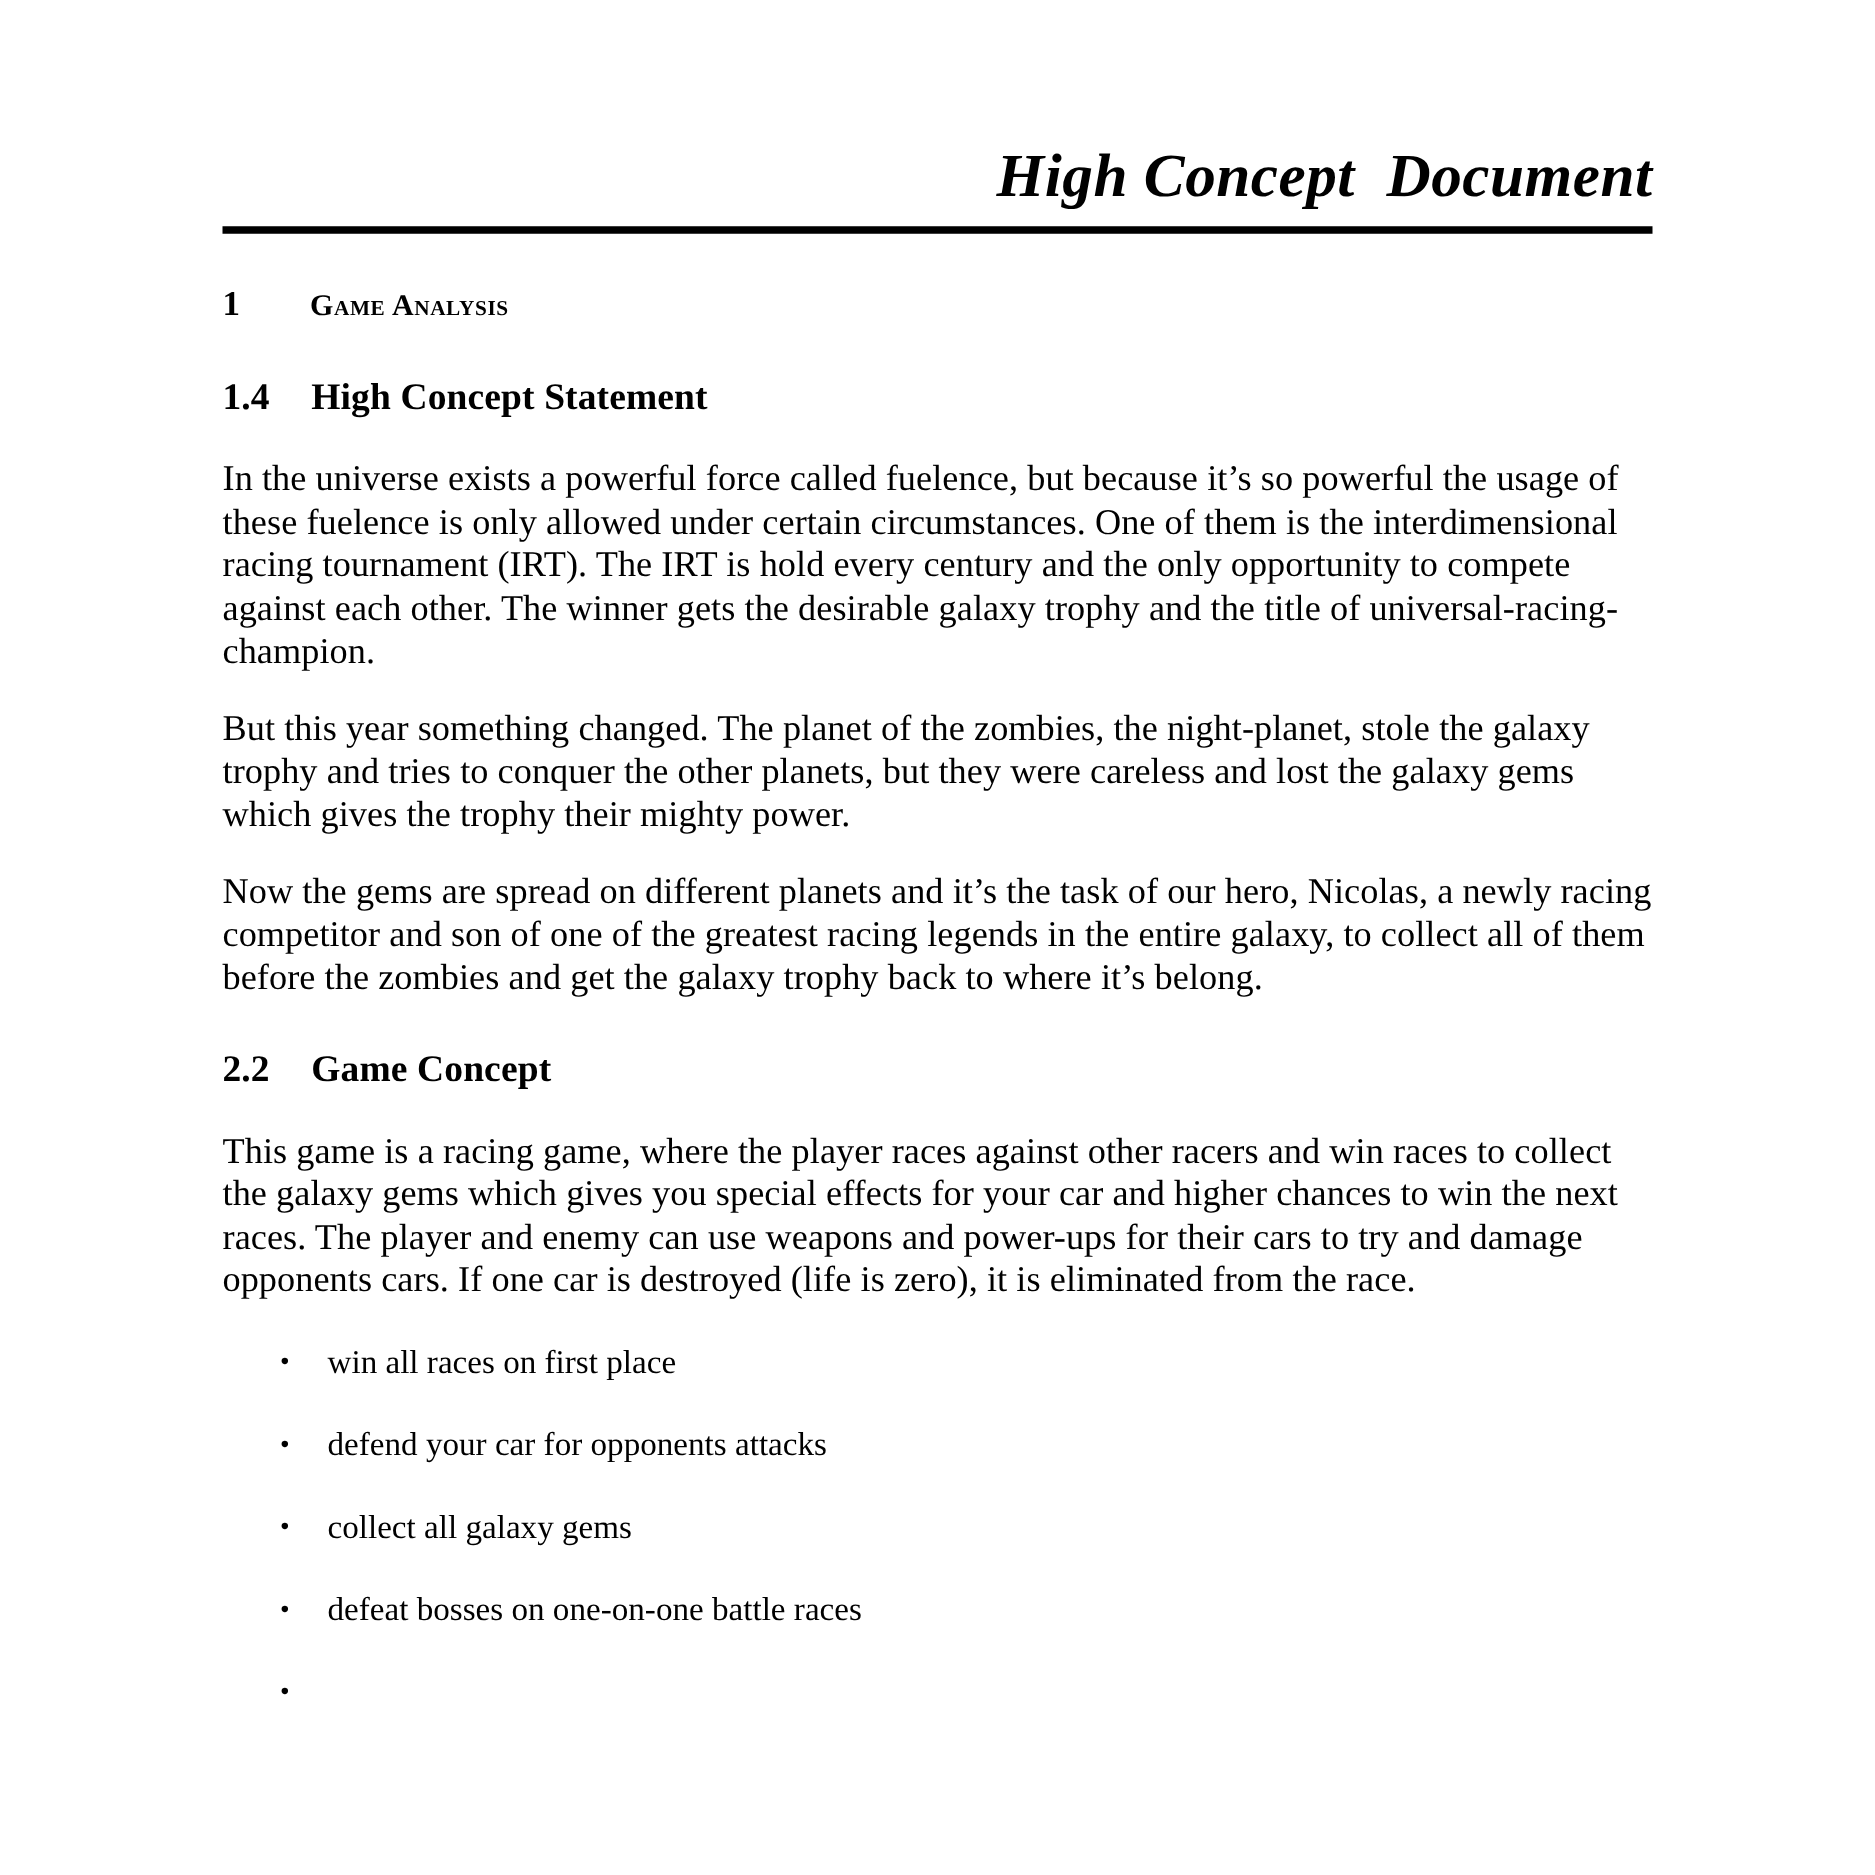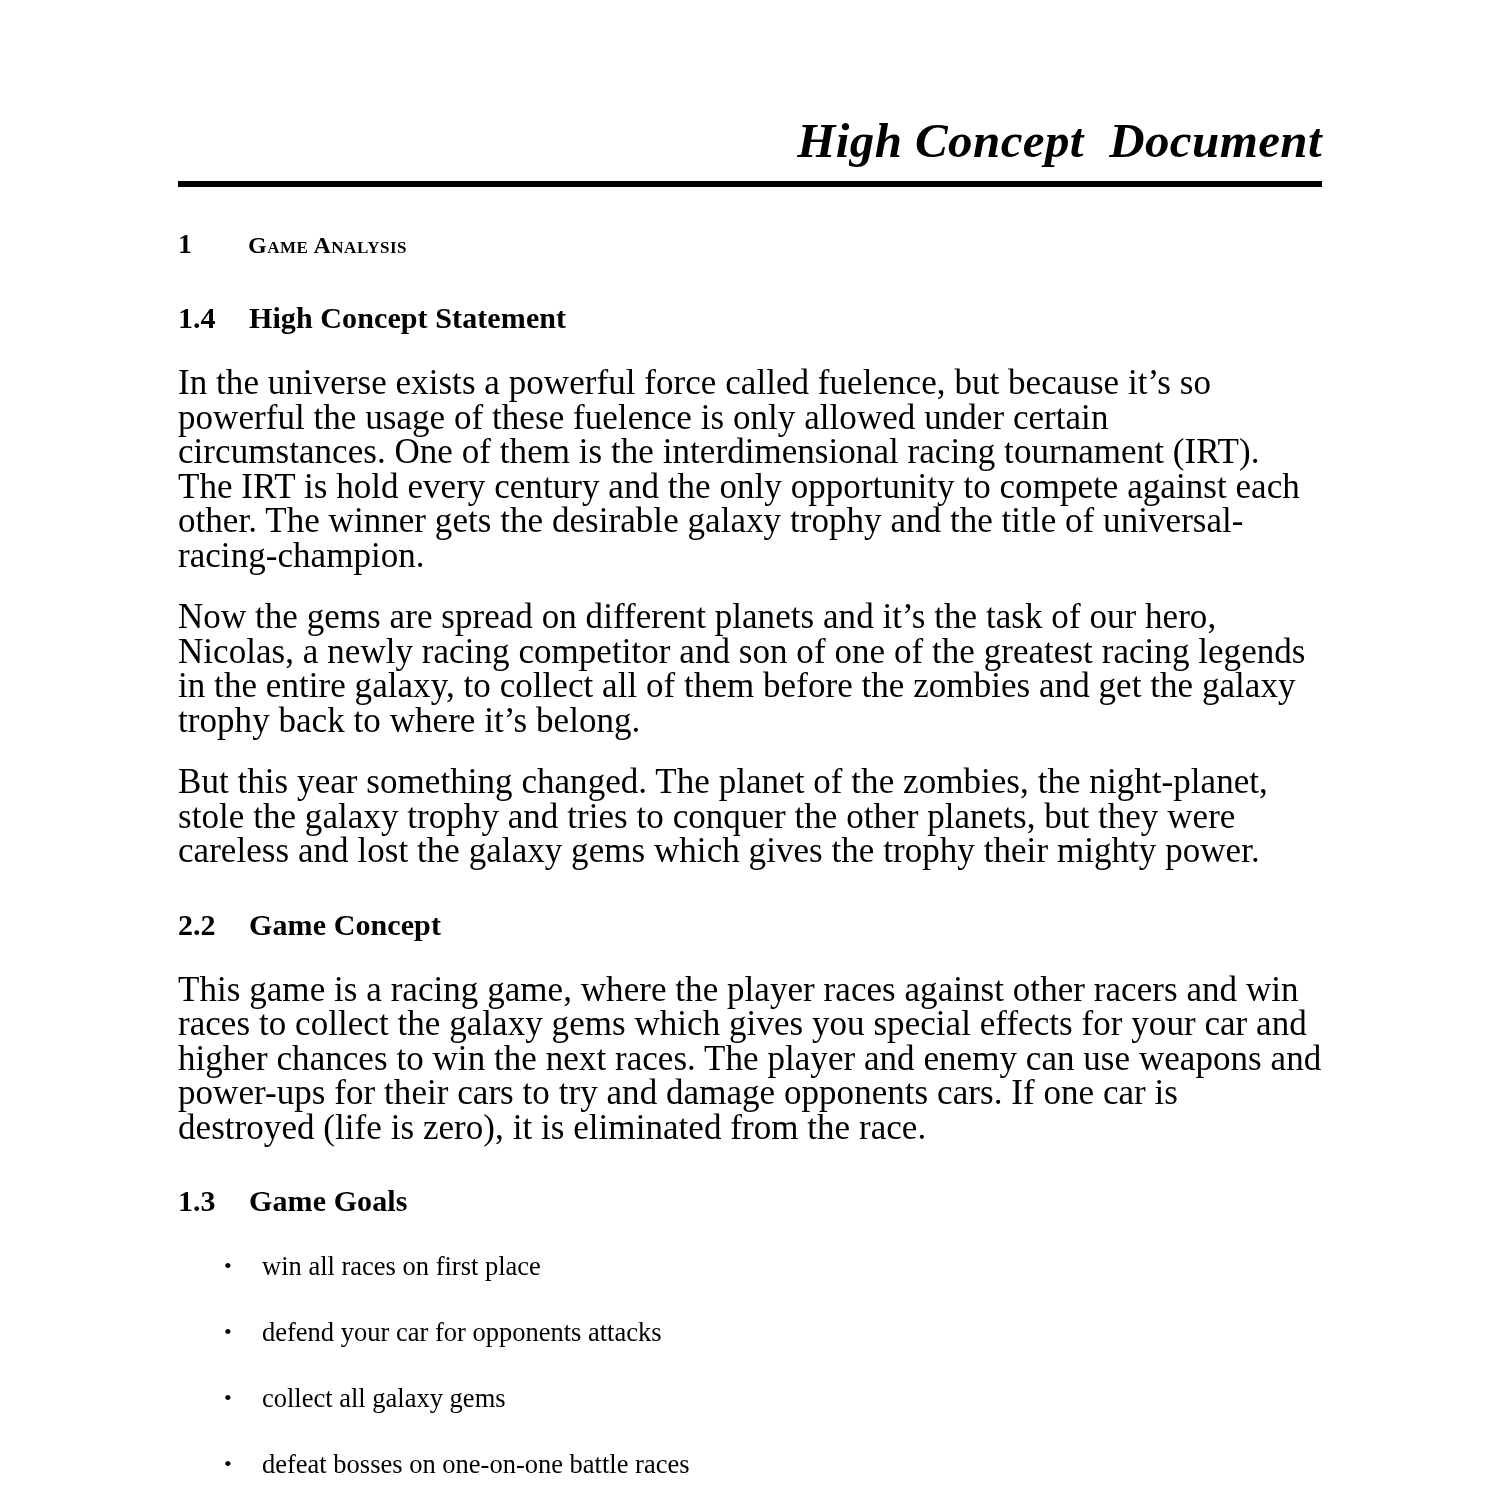--- a/index.html
+++ b/index.html
@@ -82,21 +82,21 @@
     flex: 0 0 71px;
   }
   .h2 .label {
     letter-spacing: 0.1px;
   }
 
   
   .para {
     margin: 0;
     padding-top: 27px;
-    font-size: 35px;
+    font-size: 29px;
     line-height: 34.5px;
     text-align: left;
     letter-spacing: 0.05px;
   }
   .para.first-after-h2 {
     padding-top: 30px;
   }
 
   
   .goal-list {
@@ -133,33 +133,29 @@
   <div class="h1">
     <span class="num">1</span>
     <span class="label">Game Analysis</span>
   </div>
 
   <div class="h2">
     <span class="num">1.4</span>
     <span class="label">High Concept Statement</span>
   </div>
   <p class="para first-after-h2">In the universe exists a powerful force called fuelence, but because it’s so powerful the usage of these fuelence is only allowed under certain circumstances. One of them is the interdimensional racing tournament (IRT). The IRT is hold every century and the only opportunity to compete against each other. The winner gets the desirable galaxy trophy and the title of universal-racing-champion.</p>
+  <p class="para">But this year something changed. The planet of the zombies, the night-planet, stole the galaxy trophy and tries to conquer the other planets, but they were careless and lost the galaxy gems which gives the trophy their mighty power.</p>
   <p class="para">Now the gems are spread on different planets and it’s the task of our hero, Nicolas, a newly racing competitor and son of one of the greatest racing legends in the entire galaxy, to collect all of them before the zombies and get the galaxy trophy back to where it’s belong.</p>
-  <p class="para">But this year something changed. The planet of the zombies, the night-planet, stole the galaxy trophy and tries to conquer the other planets, but they were careless and lost the galaxy gems which gives the trophy their mighty power.</p>
 
   <div class="h2">
     <span class="num">2.2</span>
     <span class="label">Game Concept</span>
   </div>
   <p class="para first-after-h2">This game is a racing game, where the player races against other racers and win races to collect the galaxy gems which gives you special effects for your car and higher chances to win the next races. The player and enemy can use weapons and power-ups for their cars to try and damage opponents cars. If one car is destroyed (life is zero), it is eliminated from the race.</p>
 
-  <div class="h2">
-    <span class="num">1.3</span>
-    <span class="label">Game Goals</span>
-  </div>
 
   <ul class="goal-list">
     <li class="goal-item">
       <span class="bullet">•</span>
       <span>win all races on first place</span>
     </li>
     <li class="goal-item">
       <span class="bullet">•</span>
       <span>defend your car for opponents attacks</span>
     </li>

